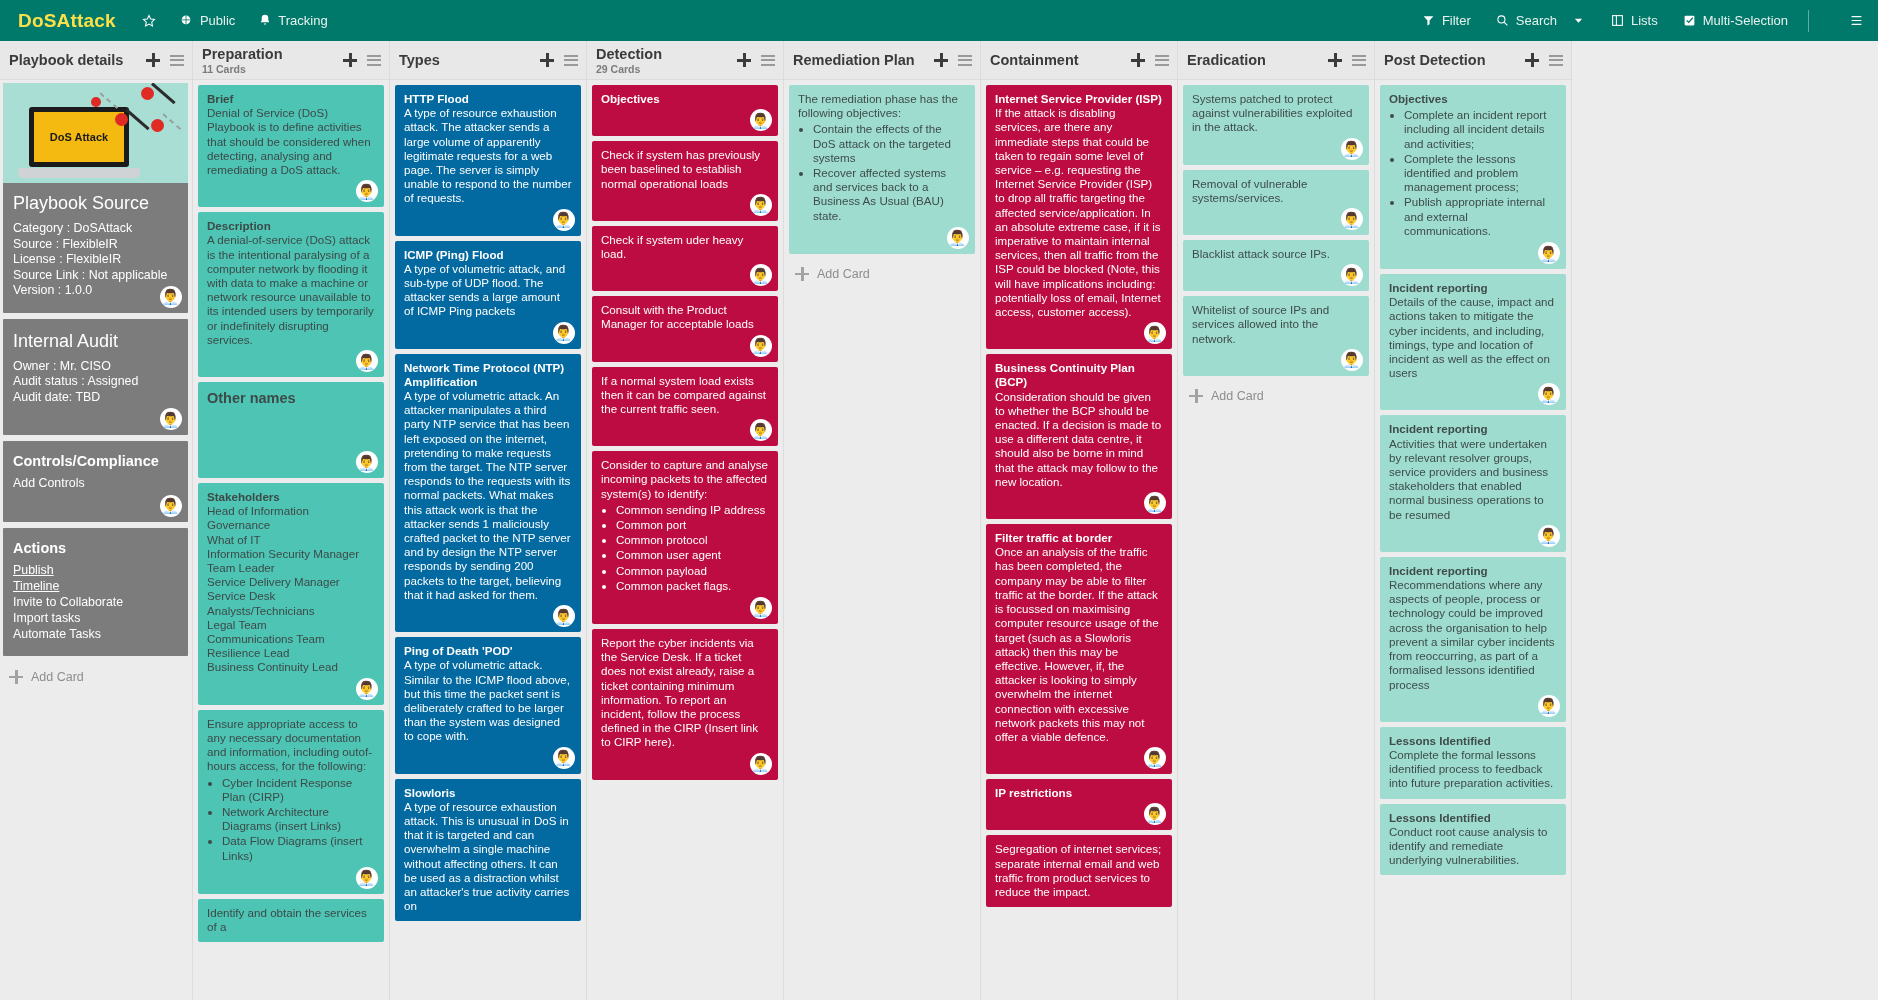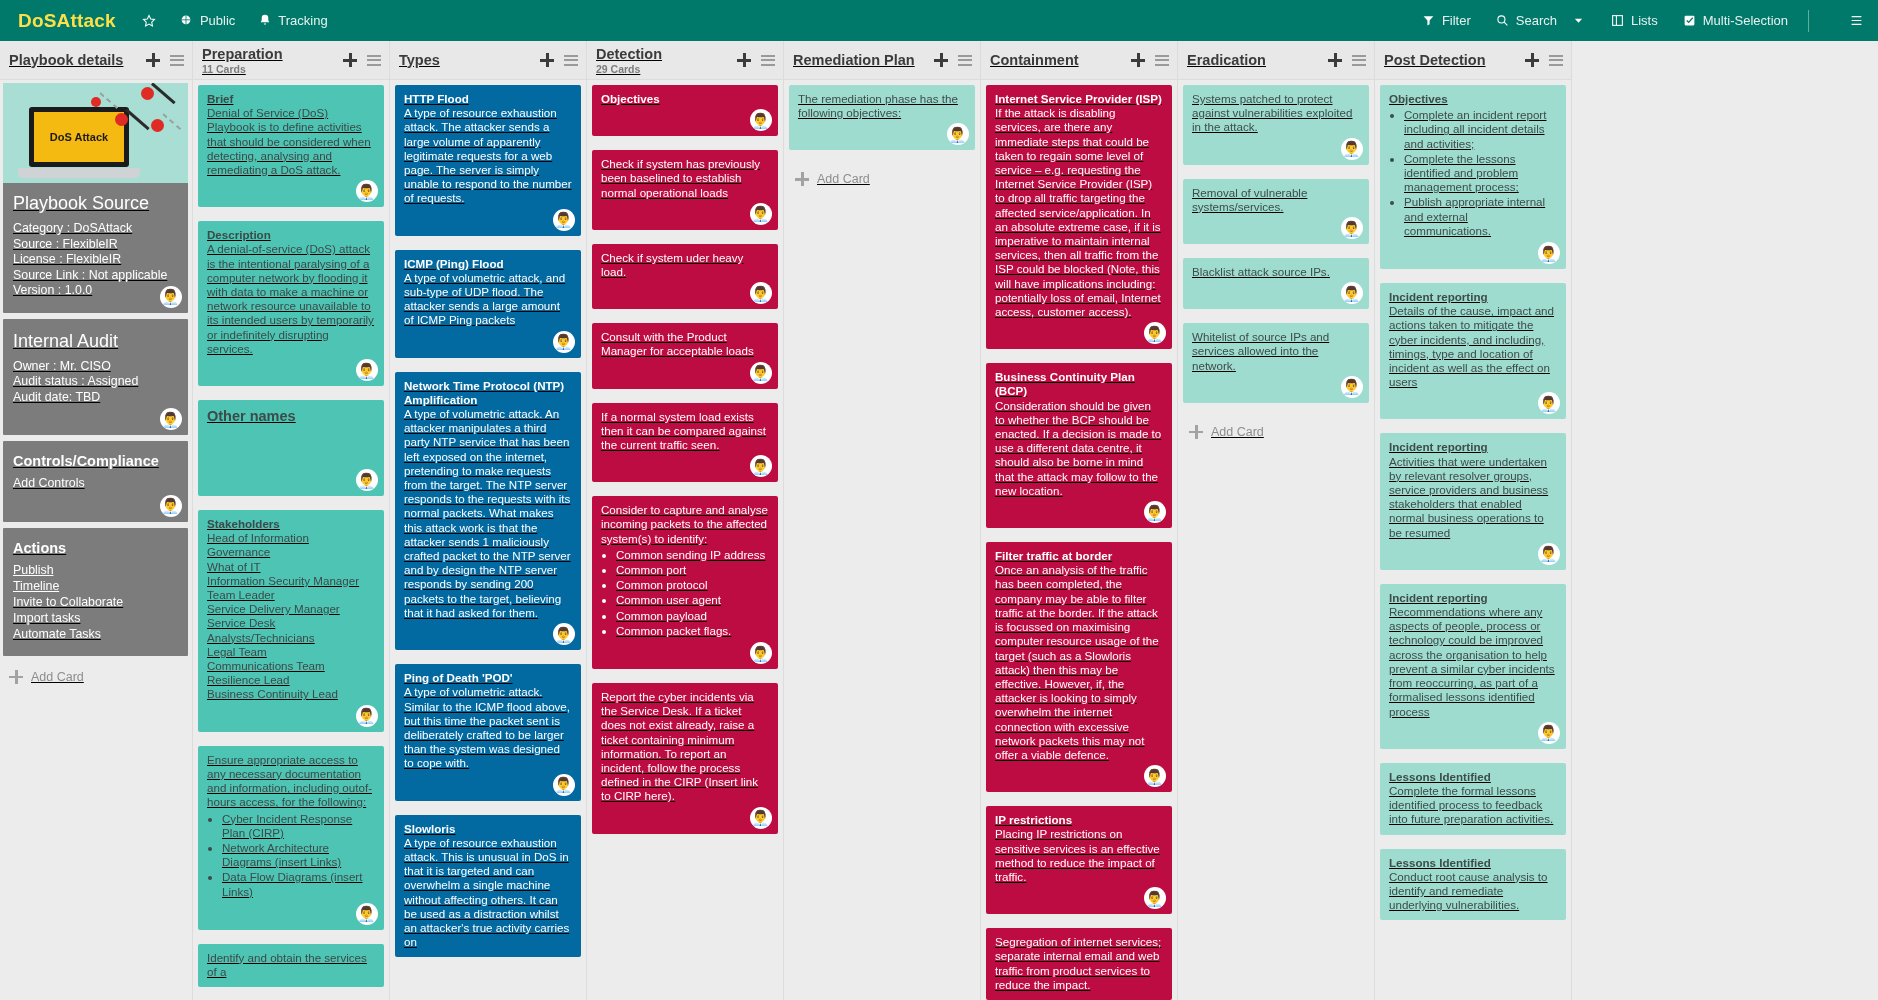--- a/index.html
+++ b/index.html
@@ -39,21 +39,20 @@
     margin-left: 20px; margin-right: 16px;
   }
   .hamburger-top { margin-left: 0; cursor: pointer; }
 
   
   .board {
     display: flex; align-items: center;
     height: calc(1000px - 41px);
     width: 100%;
     overflow: hidden;
-    text-decoration: underline;
   }
   .column {
     flex: 0 0 197px;
     width: 197px;
     background: #ececed;
     border-right: 1px solid #dcdcdc;
     display: flex; flex-direction: column;
     height: 100%;
     overflow: hidden;
   }
@@ -87,21 +86,21 @@
   .ham-icon span { display: block; height: 2px; background: #9a9a9a; width: 100%; }
 
   .col-body {
     flex: 1; overflow: hidden;
     padding: 5px 5px 0 5px;
   }
 
   
   .card {
     border-radius: 2px;
-    margin-bottom: 14px;
+    margin-bottom: 5px;
     position: relative;
     padding: 7px 9px 8px 9px;
     font-size: 11.6px;
     line-height: 14.2px;
     overflow: hidden;
   }
   .card .ctitle { font-weight: bold; display: block; }
   .card ul { margin: 2px 0 0 0; padding-left: 15px; }
   .card li { margin-bottom: 1px; }
 
@@ -519,20 +518,24 @@
             <div class="ham-icon">
               <span></span>
               <span></span>
               <span></span>
             </div>
           </div>
         </div>
         <div class="col-body">
           <div class="card mint has-av">
             <div>The remediation phase has the following objectives:</div>
+            <ul>
+              <li>Contain the effects of the DoS attack on the targeted systems</li>
+              <li>Recover affected systems and services back to a Business As Usual (BAU) state.</li>
+            </ul>
             <div class="avatar">👨‍💼</div>
           </div>
           <div class="add-card">
             <span class="plus-icon"></span>
             <span>Add Card</span>
           </div>
         </div>
       </div><div class="column">
         <div class="col-head">
           <div class="col-title-wrap">
@@ -558,21 +561,20 @@
             <div>Consideration should be given to whether the BCP should be enacted. If a decision is made to use a different data centre, it should also be borne in mind that the attack may follow to the new location.</div>
             <div class="avatar">👨‍💼</div>
           </div>
           <div class="card crimson has-av">
             <span class="ctitle">Filter traffic at border</span>
             <div>Once an analysis of the traffic has been completed, the company may be able to filter traffic at the border. If the attack is focussed on maximising computer resource usage of the target (such as a Slowloris attack) then this may be effective. However, if, the attacker is looking to simply overwhelm the internet connection with excessive network packets this may not offer a viable defence.</div>
             <div class="avatar">👨‍💼</div>
           </div>
           <div class="card crimson has-av">
             <span class="ctitle">IP restrictions</span>
-            <div>Placing IP restrictions on sensitive services is an effective method to reduce the impact of traffic.</div>
             <div class="avatar">👨‍💼</div>
           </div>
           <div class="card crimson">
             <div>Segregation of internet services; separate internal email and web traffic from product services to reduce the impact.</div>
           </div>
         </div>
       </div><div class="column">
         <div class="col-head">
           <div class="col-title-wrap">
             <div class="col-title">Eradication</div>

